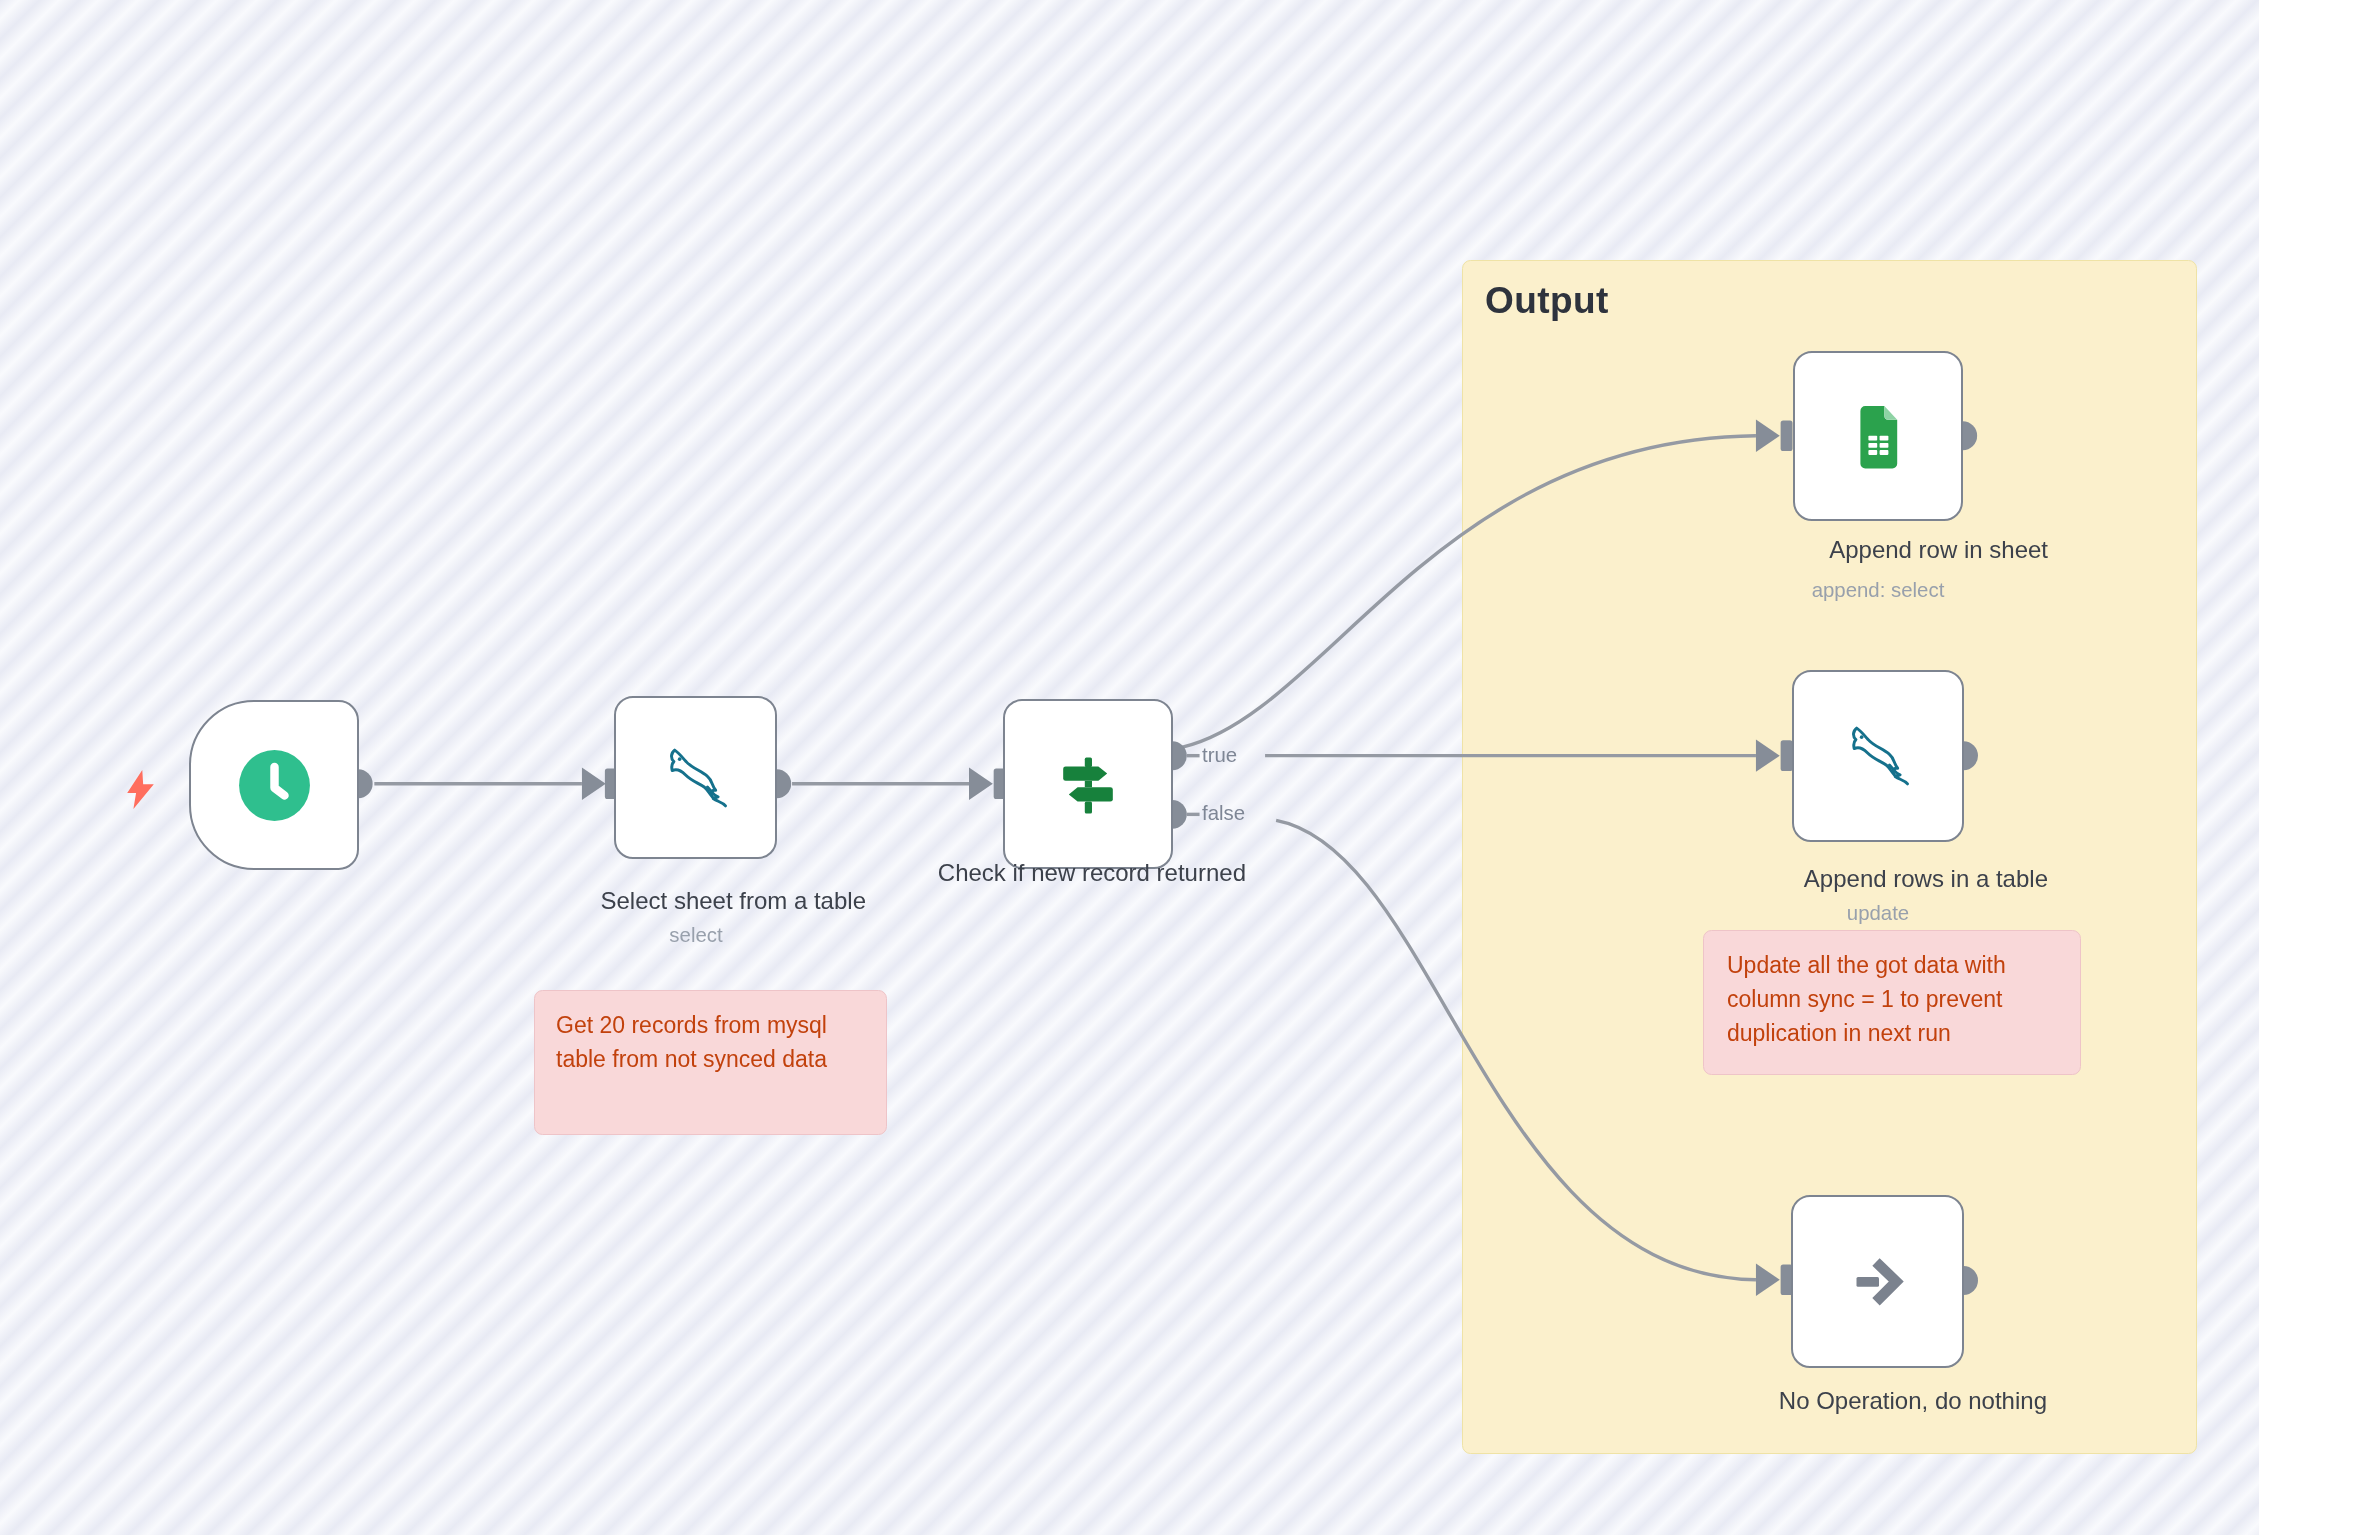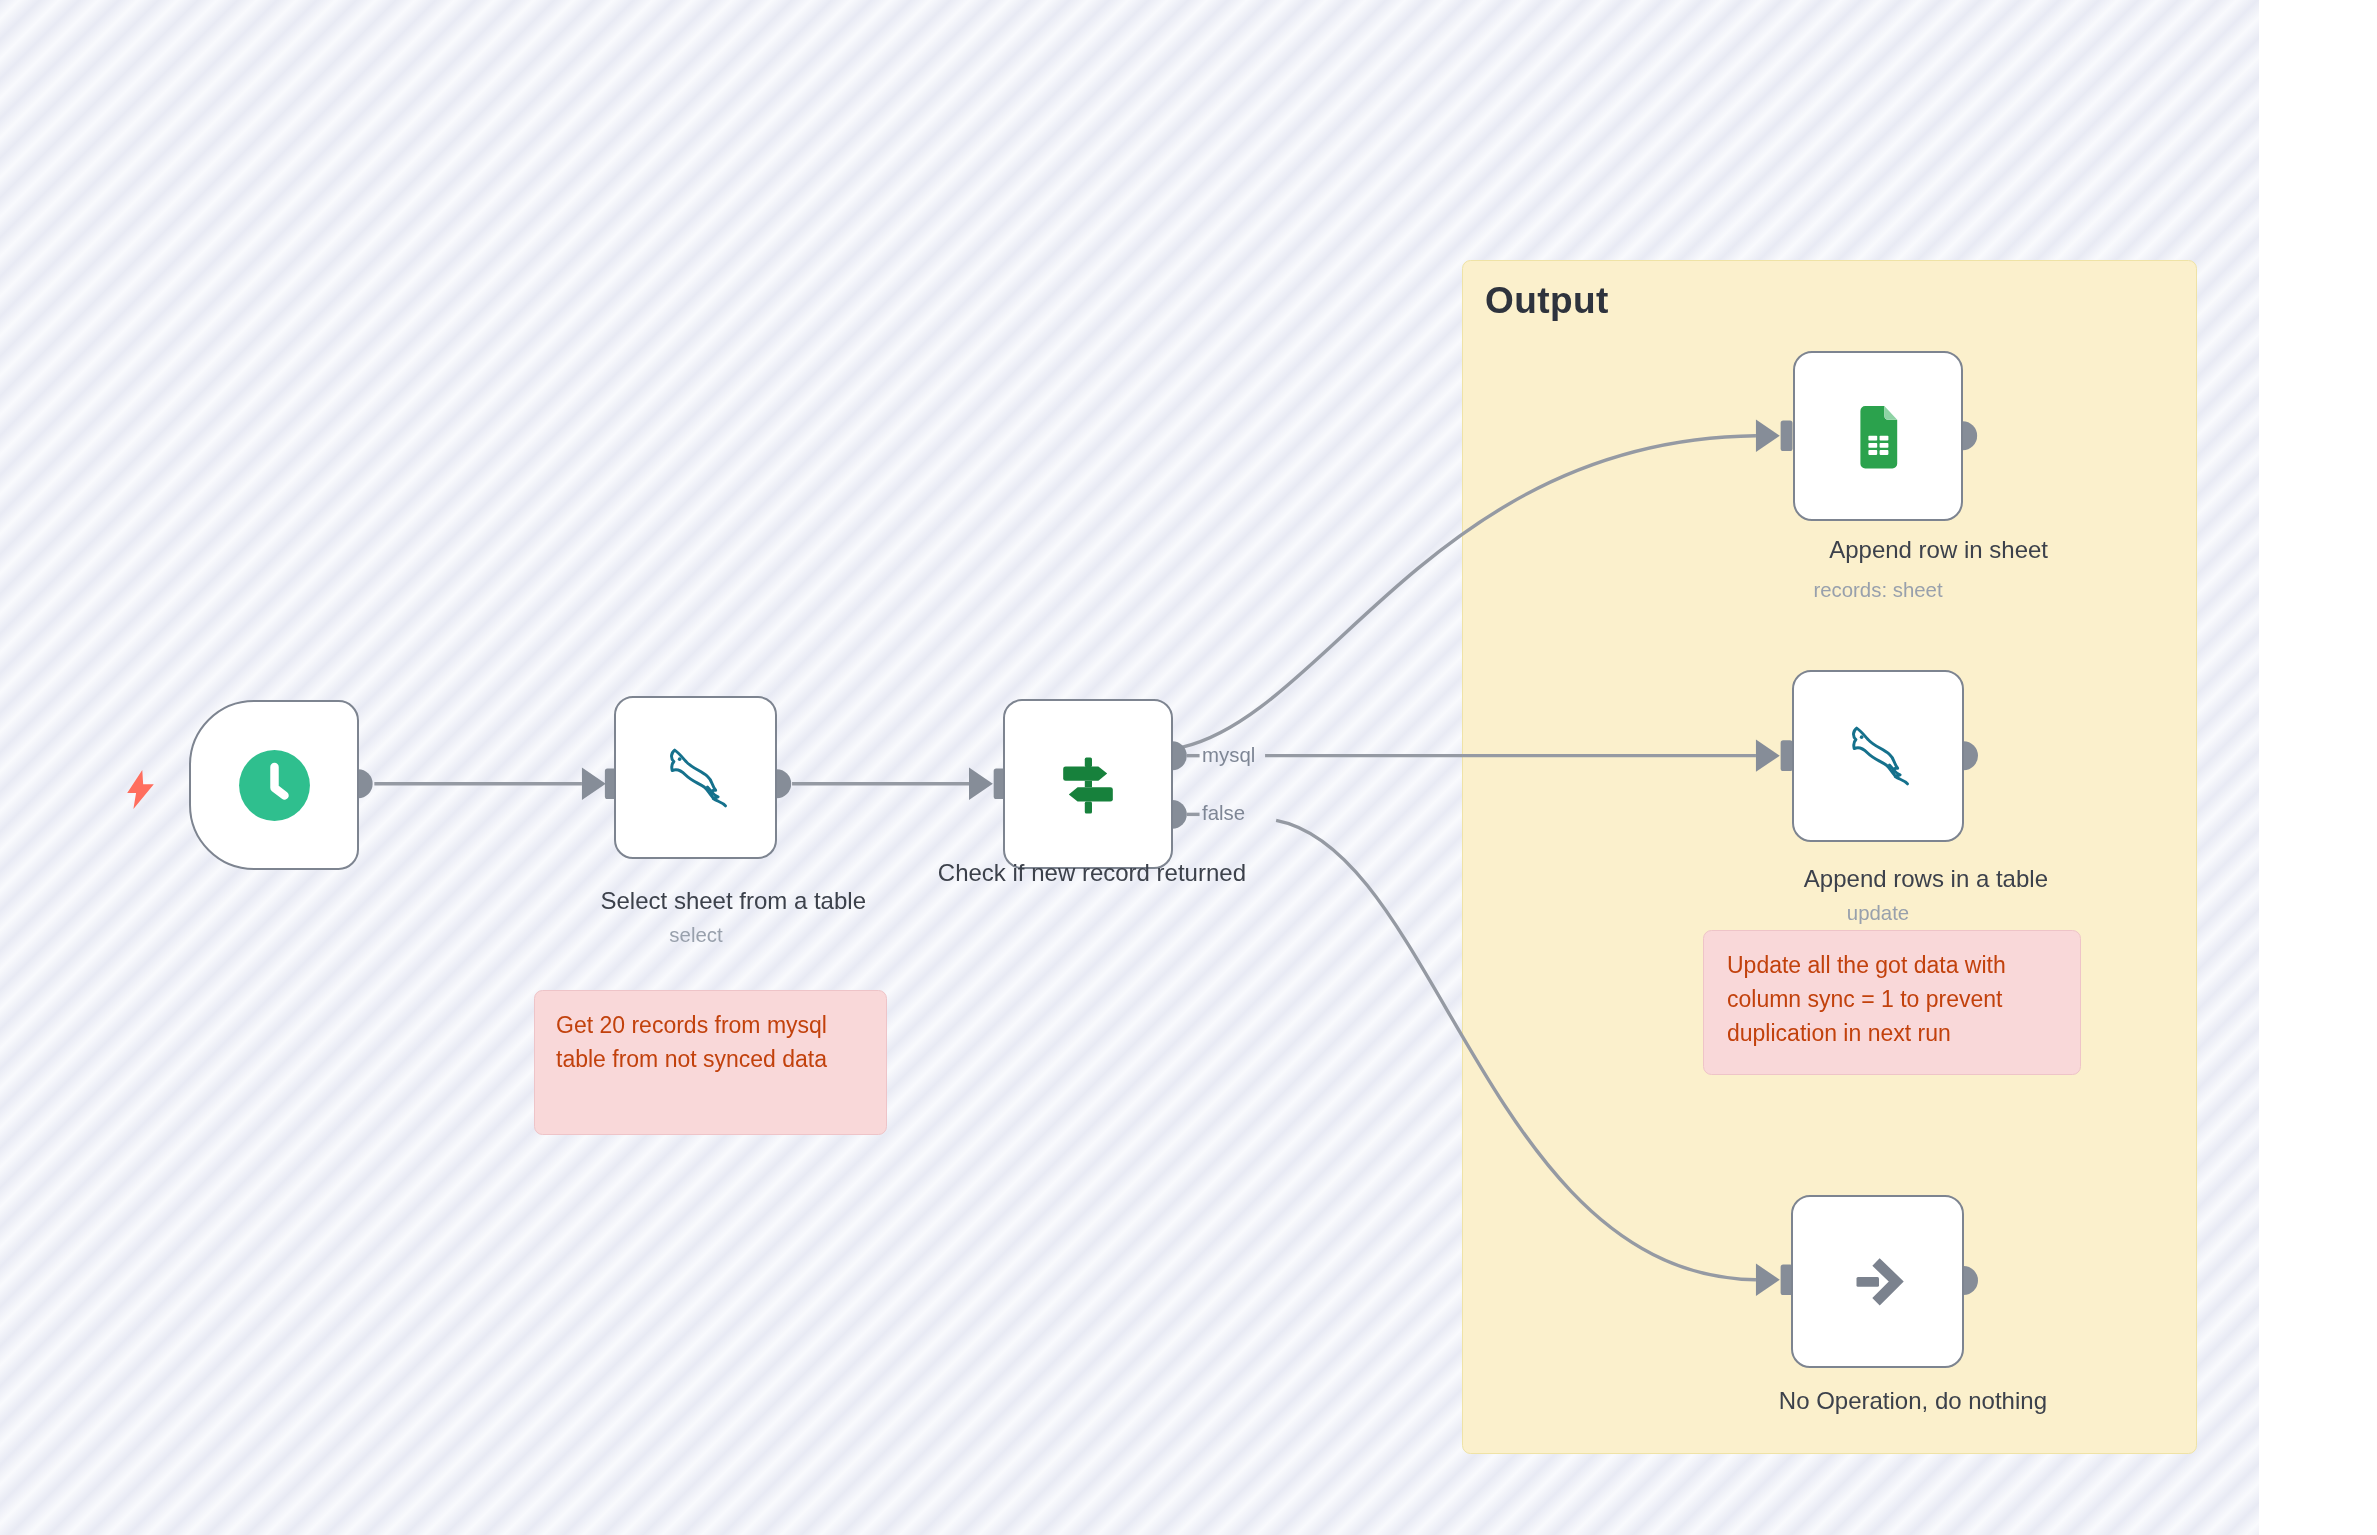--- a/index.html
+++ b/index.html
@@ -190,24 +190,24 @@
     </svg>
   </div>
 
 
   <div class="nlabel" id="lbl-select">Select sheet from a table</div>
   <div class="nsub" id="sub-select">select</div>
 
   <div class="nlabel" id="lbl-check">Check if new record returned</div>
 
   <div class="nlabel" id="lbl-sheets">Append row in sheet</div>
-  <div class="nsub" id="sub-sheets">records: sheet</div>
+  <div class="nsub" id="sub-sheets">append: select</div>
 
   <div class="nlabel" id="lbl-update">Append rows in a table</div>
   <div class="nsub" id="sub-update">update</div>
 
   <div class="nlabel" id="lbl-noop">No Operation, do nothing</div>
 
-  <div class="branch-label" id="lbl-true">mysql</div>
+  <div class="branch-label" id="lbl-true">true</div>
   <div class="branch-label" id="lbl-false">false</div>
 
 </div>
 
 
 </body></html>

